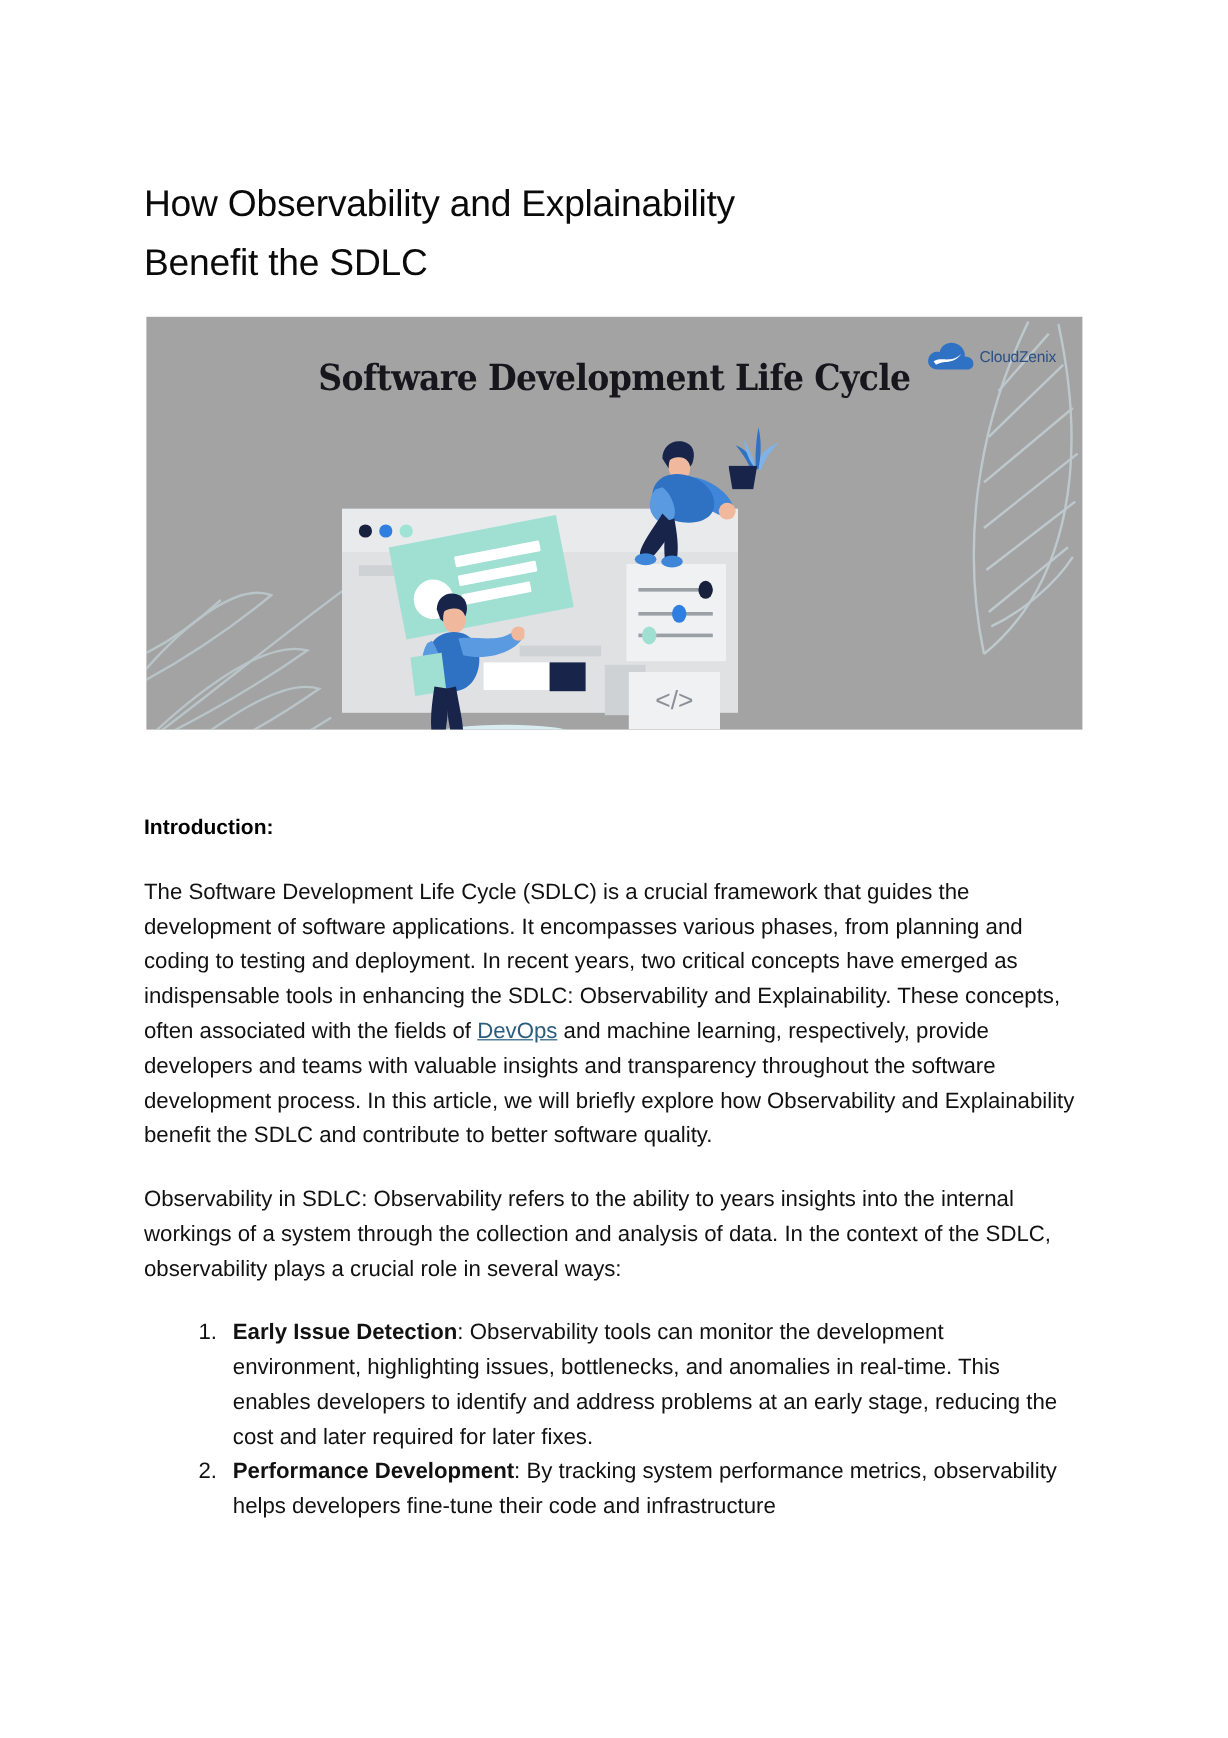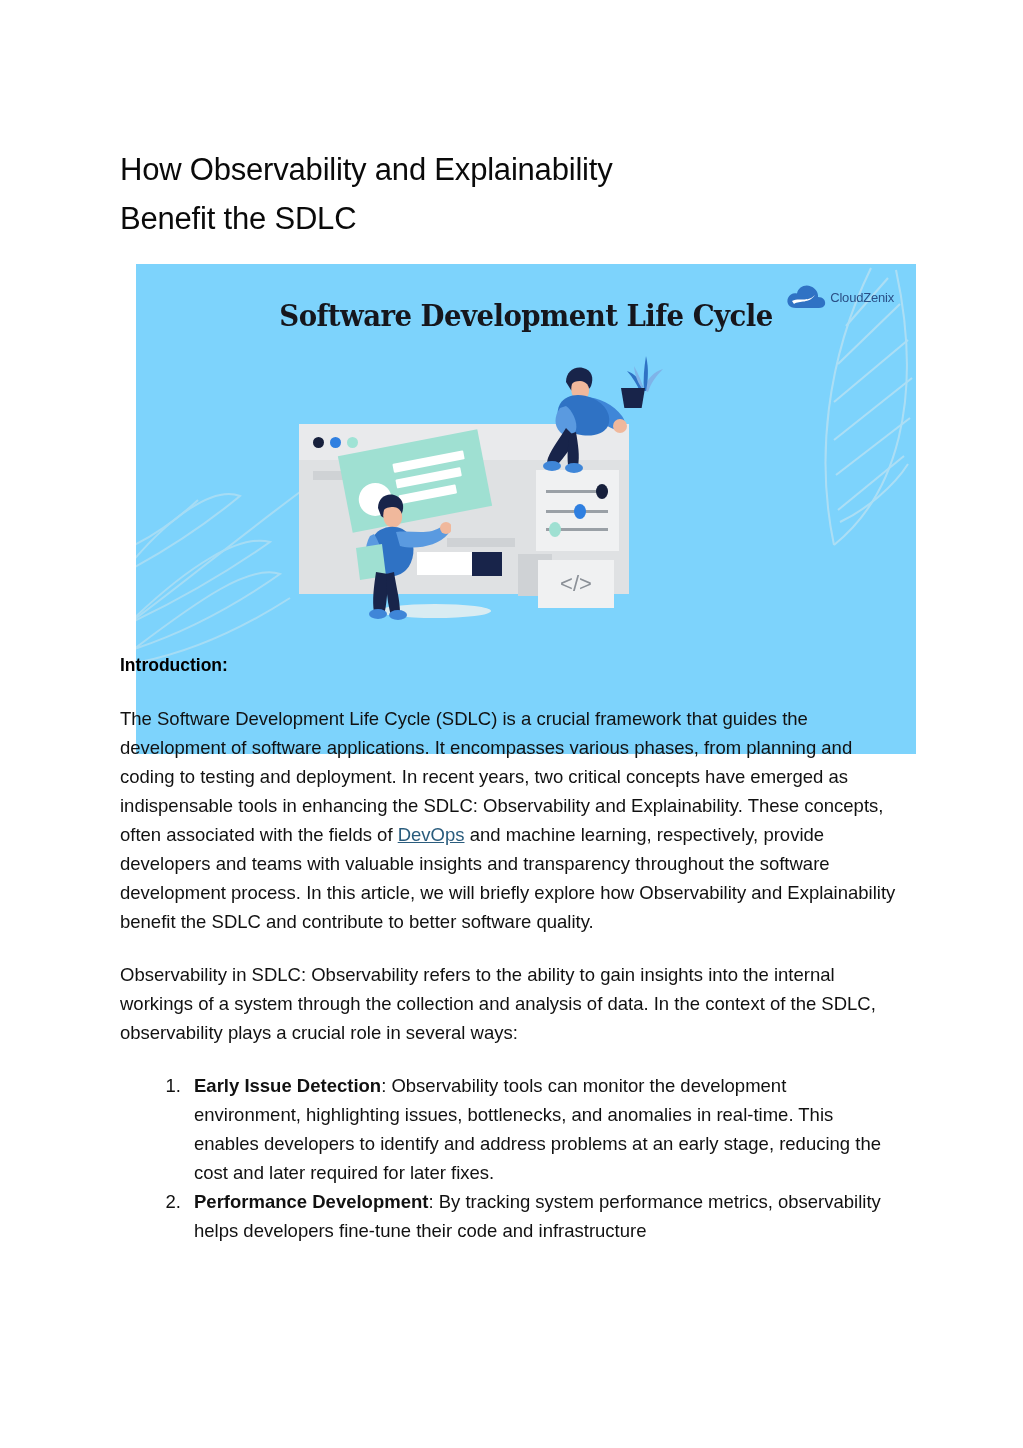--- a/index.html
+++ b/index.html
@@ -31,25 +31,25 @@
     line-height: 49px;
     font-weight: 400;
     letter-spacing: -0.2px;
     color: #0a0a0a;
     white-space: pre-line;
   }
 
   
   .banner {
     position: absolute;
-    left: 136px;
+    left: 122px;
     top: 264px;
     width: 780px;
-    height: 490px;
-    background: #7dd3fc;
+    height: 344px;
+    background: #a3a3a3;
     overflow: hidden;
   }
   .banner-title {
     position: absolute;
     left: 0;
     right: 0;
     top: 34px;
     text-align: center;
     font-family: "DejaVu Serif", serif;
     font-size: 30px;
@@ -151,21 +151,21 @@
 
   
   .person-b { left: 220px; top: 228px; width: 95px; height: 130px; }
   
   .person-a { left: 378px; top: 96px; width: 120px; height: 115px; }
 
   
   .body-wrap {
     position: absolute;
     left: 120px;
-    top: 652px;
+    top: 676px;
     width: 778px;
   }
   .h-intro {
     font-size: 17.5px;
     font-weight: 700;
     line-height: 26px;
     margin: 0 0 26px 0;
   }
   .para {
     font-size: 18.5px;
@@ -306,20 +306,20 @@
       <ellipse cx="42" cy="123" rx="9" ry="5" fill="#3f86d8"></ellipse>
     </svg>
   </div>
 
   <div class="body-wrap">
 
     <p class="h-intro">Introduction:</p>
 
     <p class="para"><span>The Software Development Life Cycle (SDLC) is a crucial framework that guides the development of software applications. It encompasses various phases, from planning and coding to testing and deployment. In recent years, two critical concepts have emerged as indispensable tools in enhancing the SDLC: Observability and Explainability. These concepts, often associated with the fields of </span><a class="link" href="#">DevOps</a><span> and machine learning, respectively, provide developers and teams with valuable insights and transparency throughout the software development process. In this article, we will briefly explore how Observability and Explainability benefit the SDLC and contribute to better software quality.</span></p>
 
-    <p class="para">Observability in SDLC: Observability refers to the ability to gain insights into the internal workings of a system through the collection and analysis of data. In the context of the SDLC, observability plays a crucial role in several ways:</p>
+    <p class="para">Observability in SDLC: Observability refers to the ability to years insights into the internal workings of a system through the collection and analysis of data. In the context of the SDLC, observability plays a crucial role in several ways:</p>
 
     <ol class="numlist">
       <li><strong>Early Issue Detection</strong><span>: Observability tools can monitor the development environment, highlighting issues, bottlenecks, and anomalies in real-time. This enables developers to identify and address problems at an early stage, reducing the cost and later required for later fixes.</span></li>
       <li><strong>Performance Development</strong><span>: By tracking system performance metrics, observability helps developers fine-tune their code and infrastructure</span></li>
     </ol>
   </div>
 </div>
 
 </body></html>

